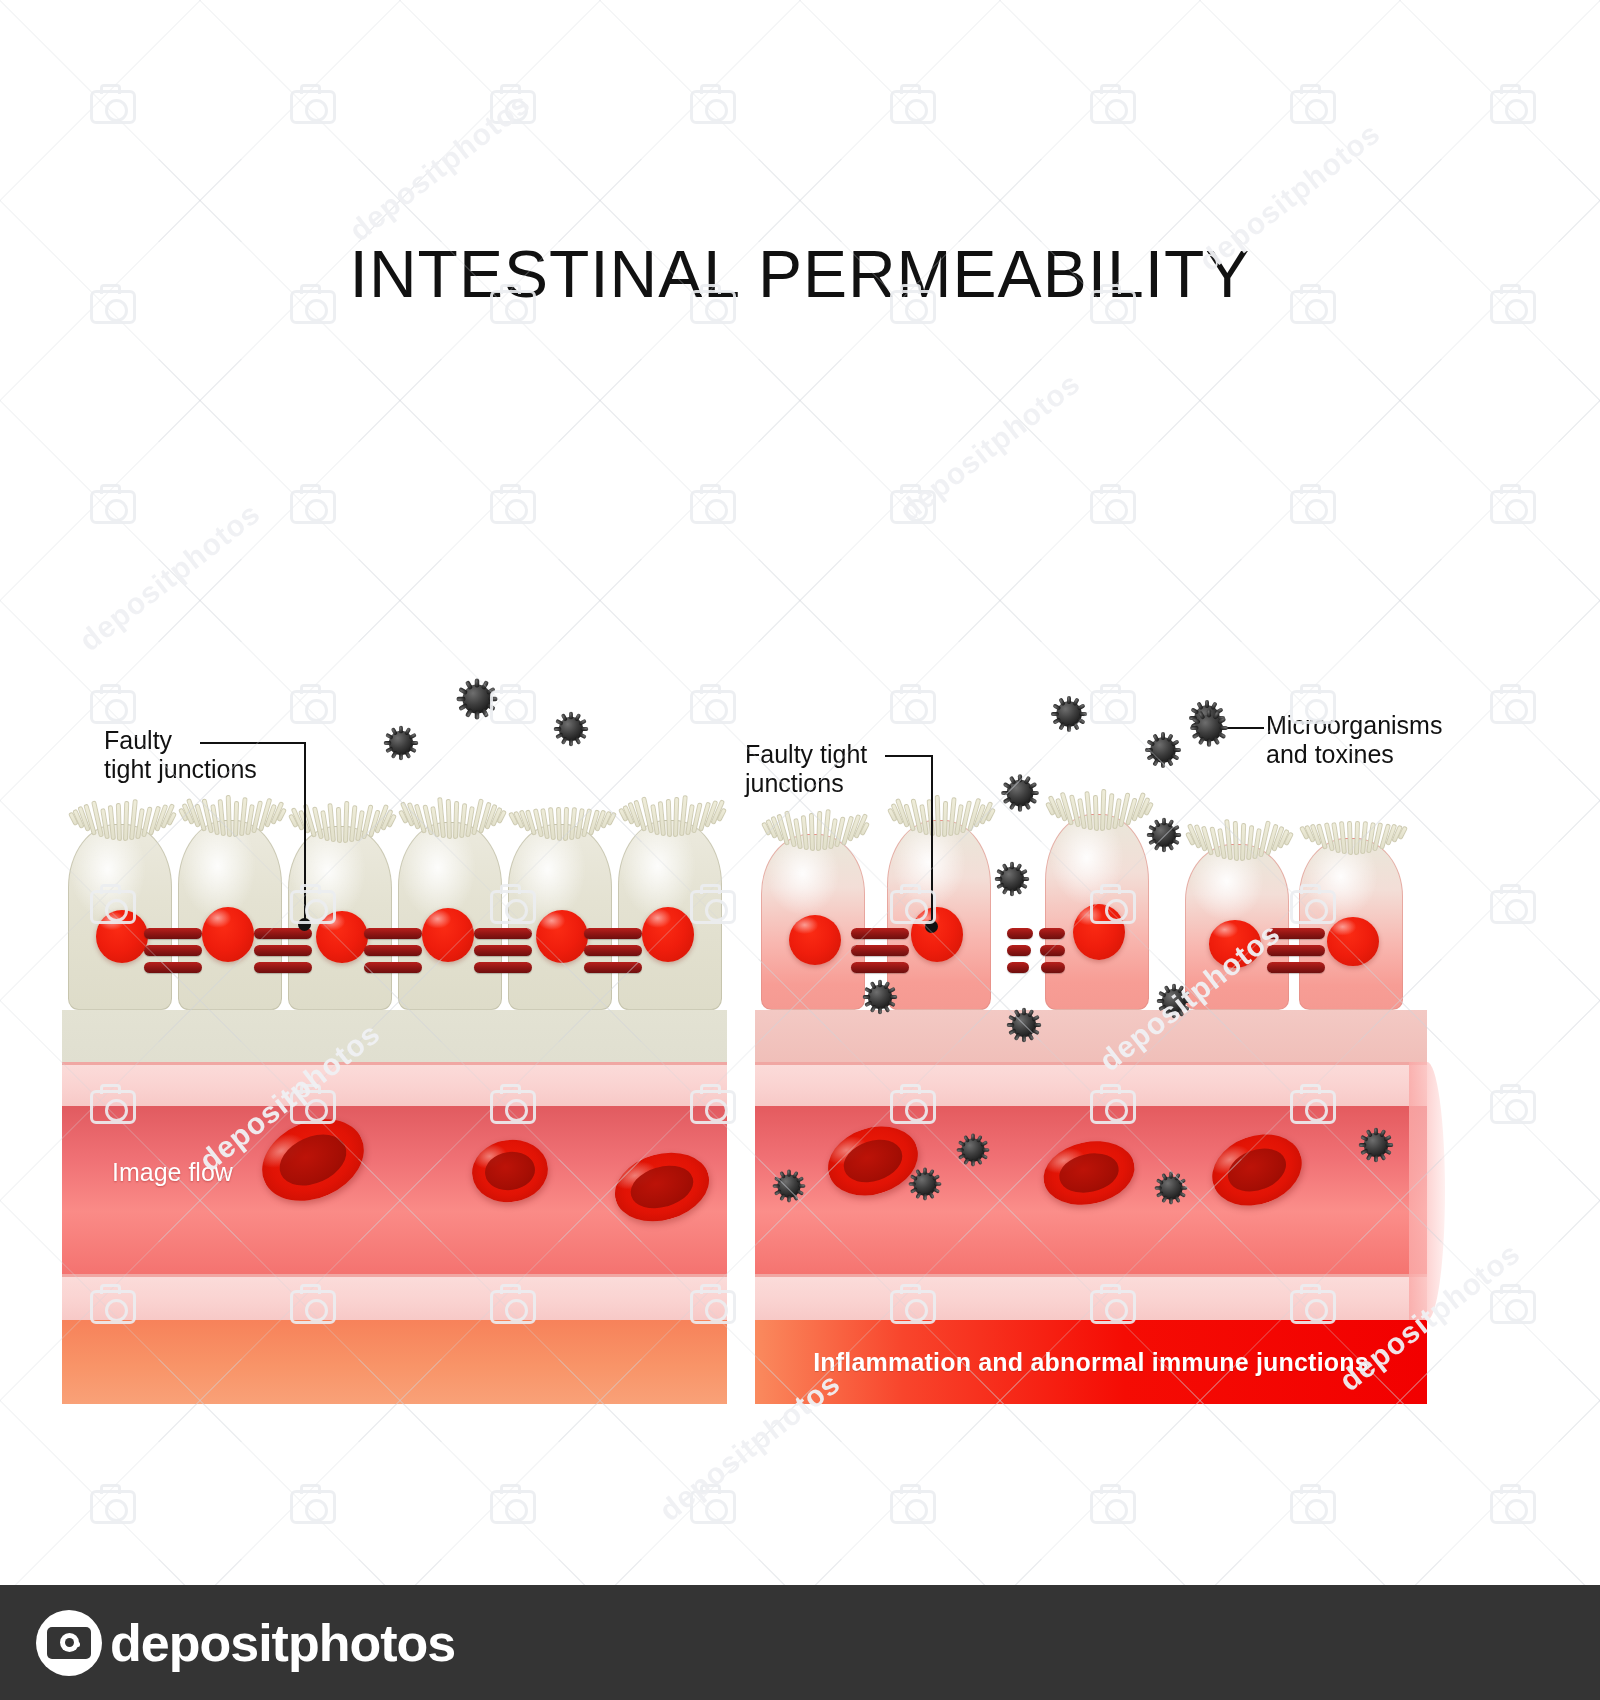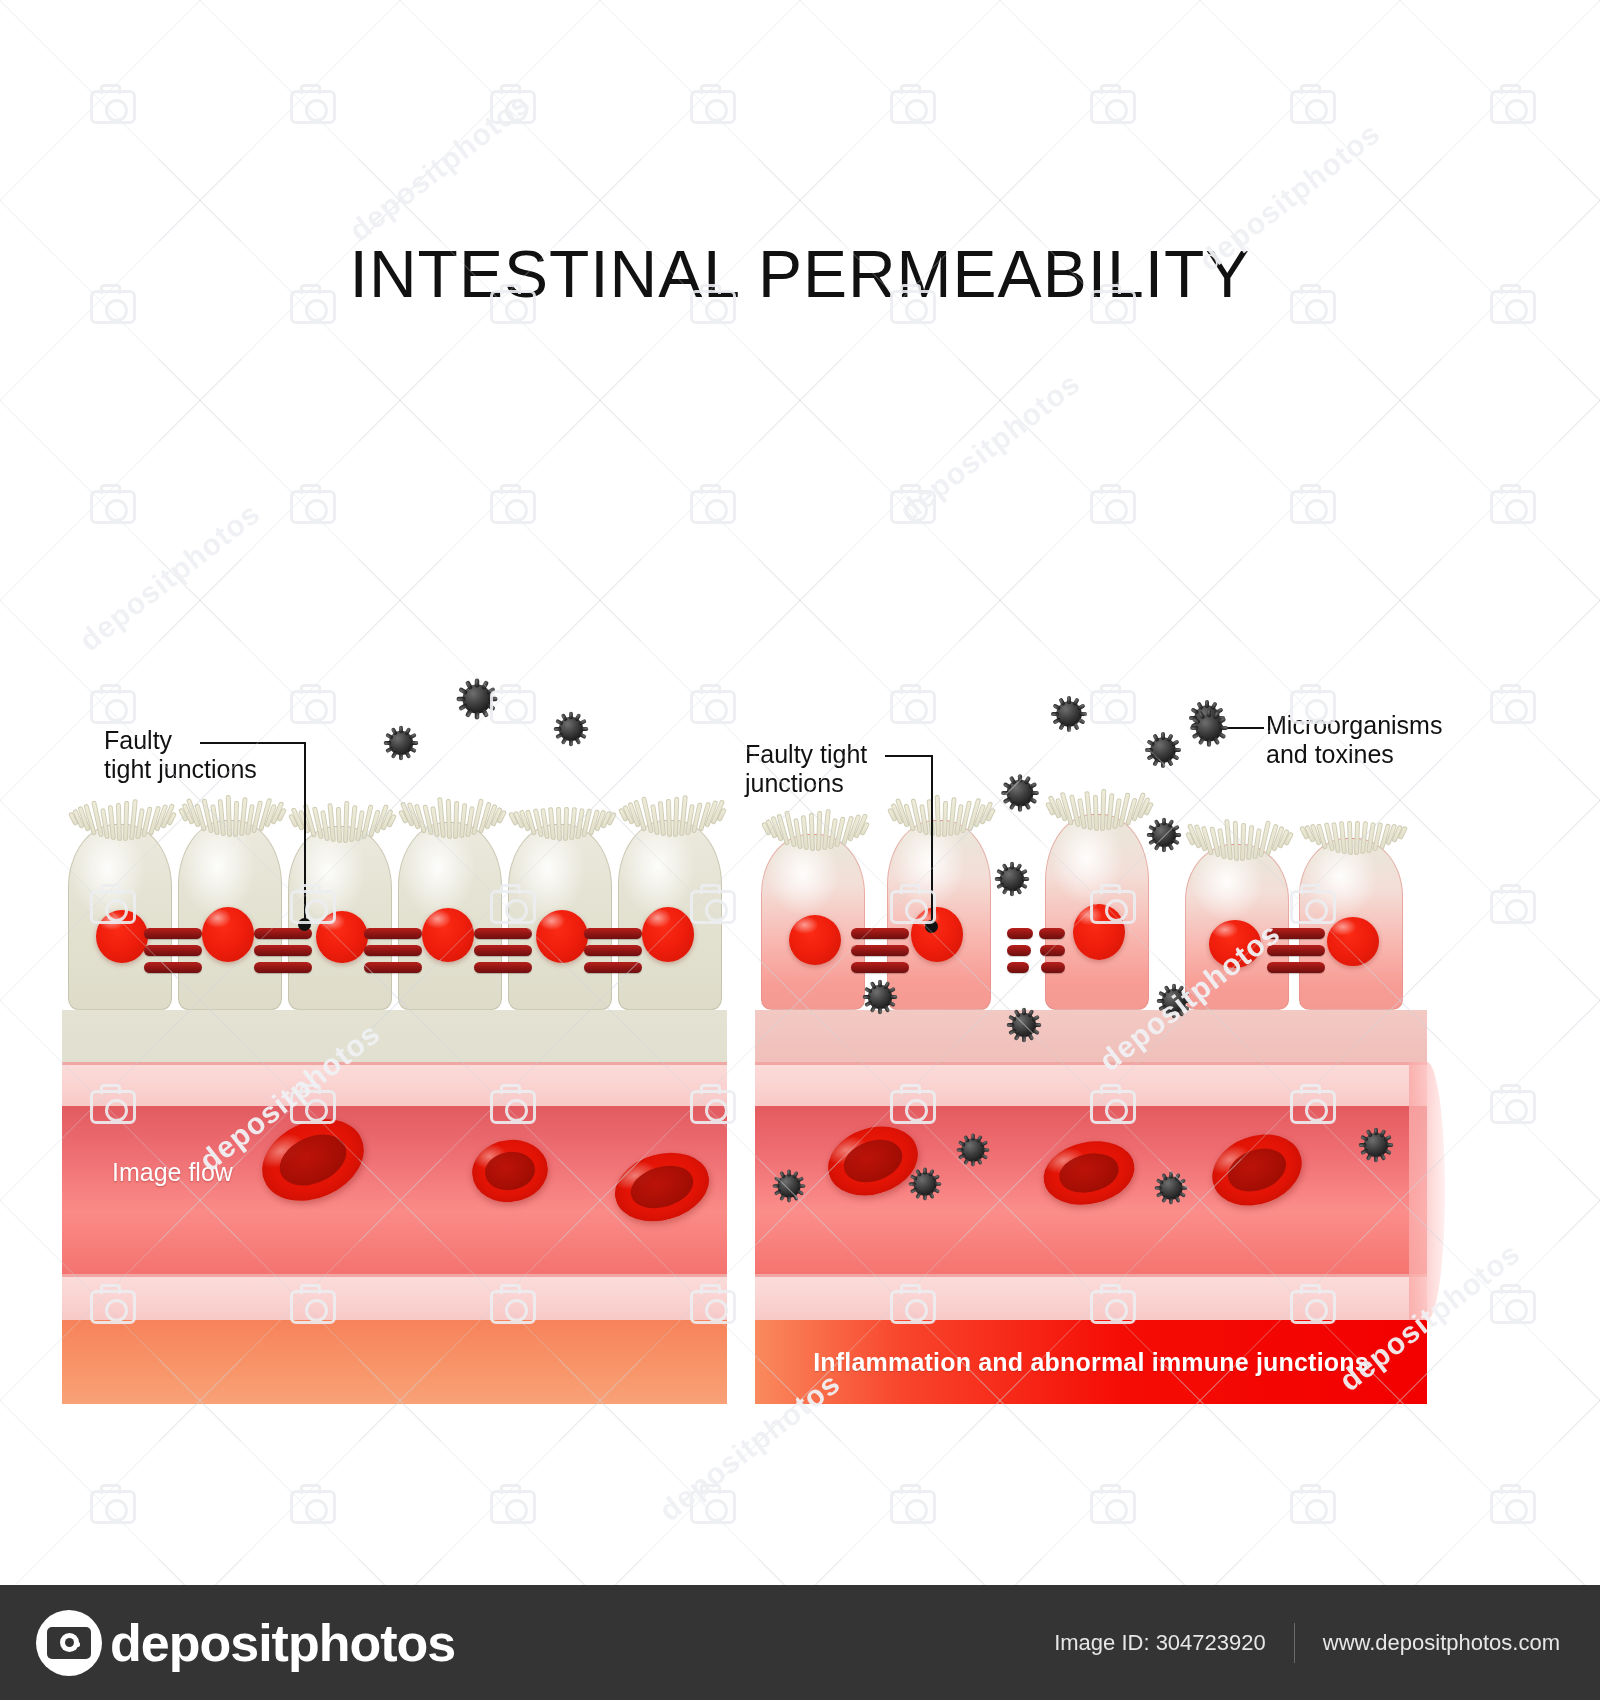--- a/index.html
+++ b/index.html
@@ -1197,18 +1197,13 @@
 
 <div id="footer">
   <div id="logo">
     <span class="logo-cam">
       <span class="body">
           <span class="flash"></span>
         </span>
     </span>
     <span id="logo-text">depositphotos</span>
   </div>
-  <div id="footer-right">
-    <span id="img-id">Image ID: 304723920</span>
-    <span id="divider"></span>
-    <span id="site-url">www.depositphotos.com</span>
-  </div>
 </div>
 
 </body></html>

